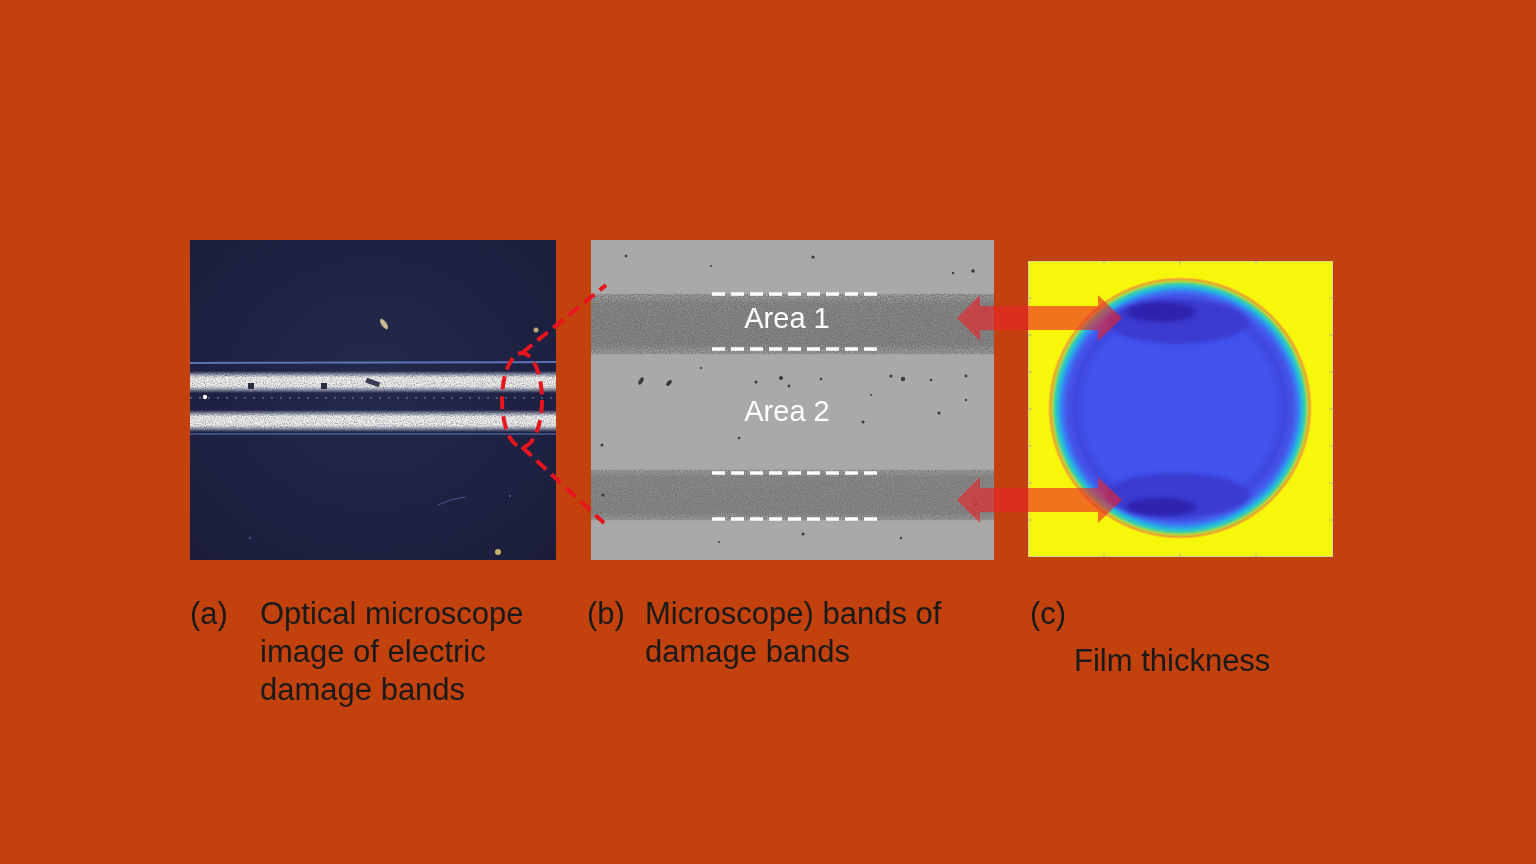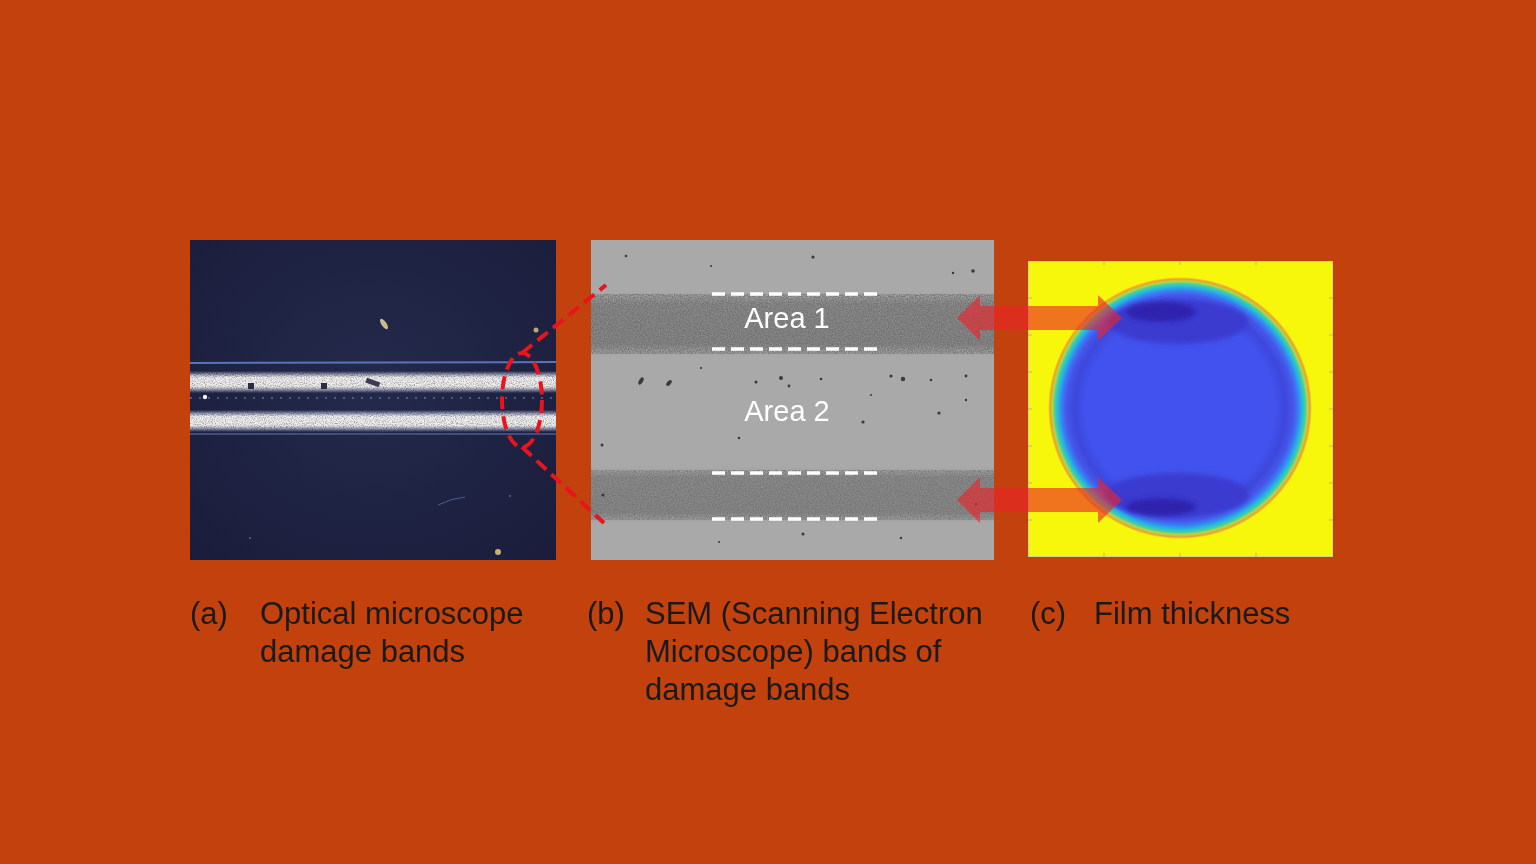--- a/index.html
+++ b/index.html
@@ -23,21 +23,21 @@
       font-size: 31px; line-height: 38px; font-family: "Liberation Sans", sans-serif;
     }
     .cap-label { position: absolute; left: 0; top: 0; white-space: nowrap; }
     .cap-body { position: absolute; top: 0; white-space: nowrap; }
     .cap-line { height: 38px; }
     .caption-a { left: 190px; }
     .caption-a .cap-body { left: 42px; margin-left: 28px; }
     .caption-b { left: 587px; }
     .caption-b .cap-body { left: 58px; }
     .caption-c { left: 1030px; }
-    .caption-c .cap-body { left: 64px; }
+    .caption-c .cap-body { left: 44px; margin-top: 47px; }
   </style>
 </head>
 <body>
 
 <div id="canvas">
 
   <div class="panel panel-a">
     <svg width="366" height="320" viewBox="0 0 366 320">
       <defs>
         <radialGradient id="a-bg" cx="50%" cy="45%" r="75%">
@@ -216,28 +216,28 @@
       <line x1="522" y1="447" x2="604" y2="523"></line>
     </g>
     <polygon points="957,318 980,295 980,306 1098,306 1098,295 1122,318 1098,341 1098,330 980,330 980,341" fill="rgba(235,35,40,0.62)"></polygon>
     <polygon points="957,500 980,477 980,488 1098,488 1098,477 1122,500 1098,523 1098,512 980,512 980,523" fill="rgba(235,35,40,0.62)"></polygon>
   </svg>
 
   <div class="caption caption-a">
     <span class="cap-label">(a)</span>
     <div class="cap-body">
       <div class="cap-line">Optical microscope</div>
+      <div class="cap-line">image of electric</div>
       <div class="cap-line">damage bands</div>
     </div>
   </div>
 
   <div class="caption caption-b">
     <span class="cap-label">(b)</span>
     <div class="cap-body">
-      <div class="cap-line">SEM (Scanning Electron</div>
       <div class="cap-line">Microscope) bands of</div>
       <div class="cap-line">damage bands</div>
     </div>
   </div>
 
   <div class="caption caption-c">
     <span class="cap-label">(c)</span>
     <div class="cap-body">
       <div class="cap-line">Film thickness</div>
     </div>

